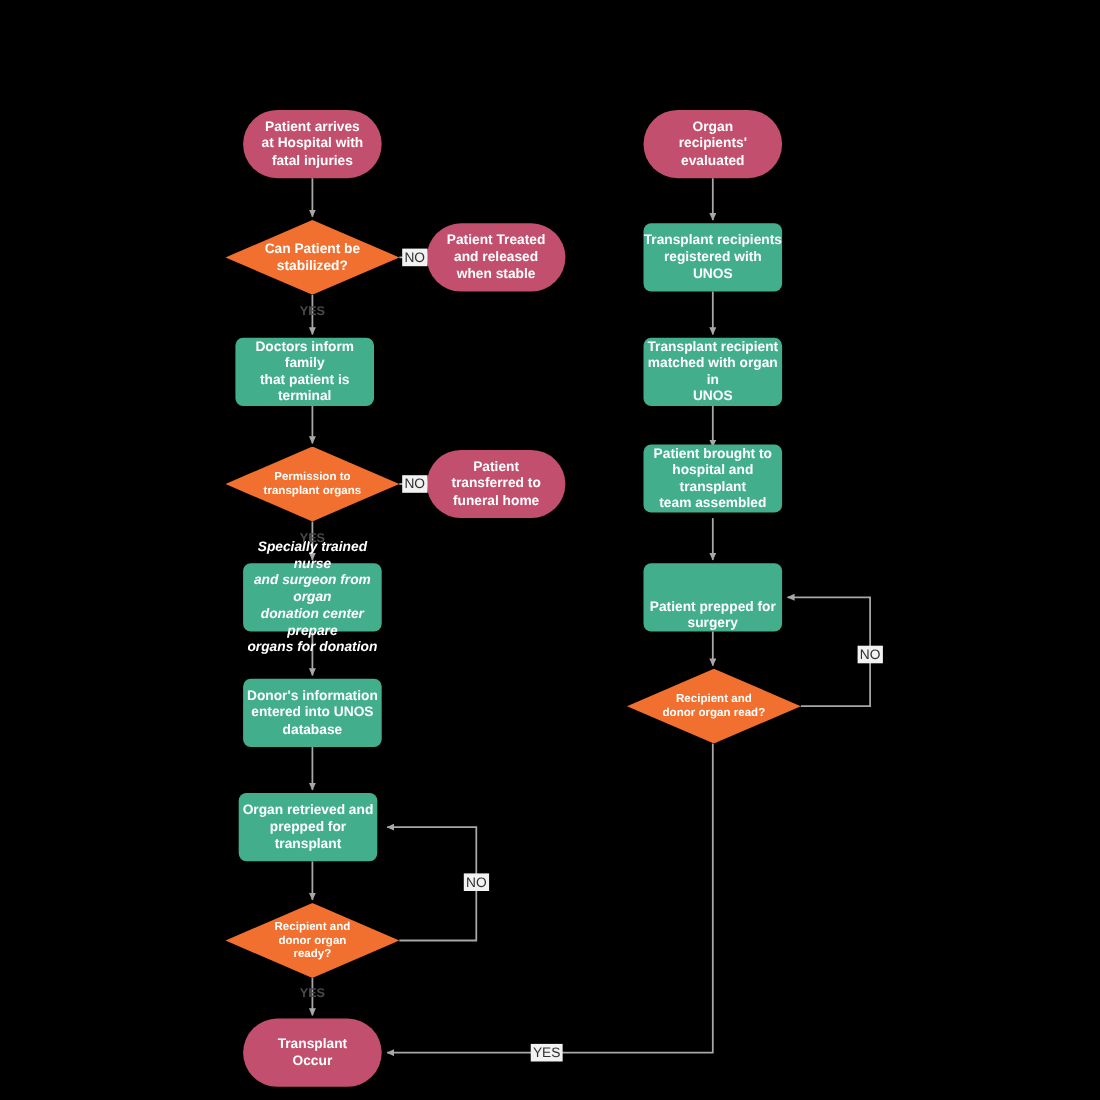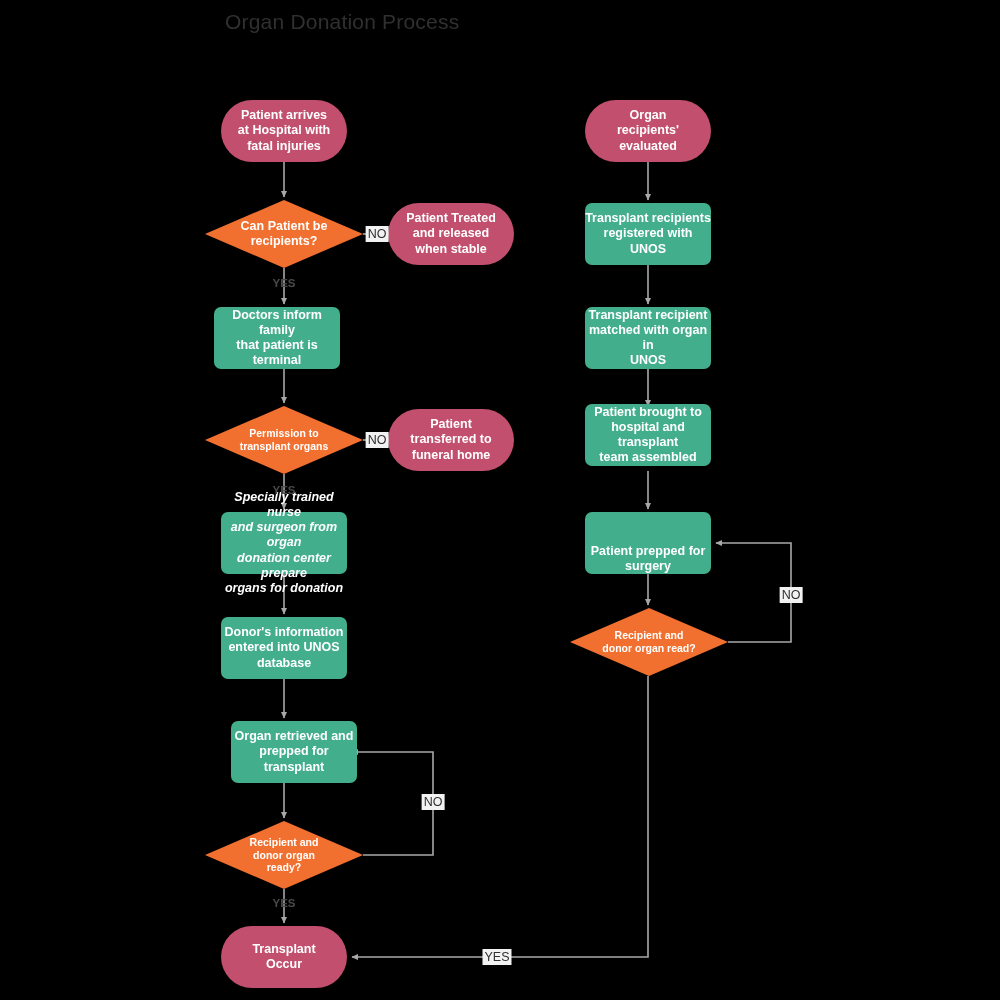--- a/index.html
+++ b/index.html
@@ -99,21 +99,20 @@
     color: #4a4a4a;
     font-weight: bold;
     font-size: 11.5px;
   }
 </style>
 </head>
 <body>
 
 <div id="canvas">
 
-  <div class="chart-title">Organ Donation Process</div>
 
   <svg id="edges" viewBox="0 0 1000 1000">
     <defs>
       <marker id="arrowhead" markerWidth="8" markerHeight="8" refX="6.4" refY="3.2" orient="auto" markerUnits="userSpaceOnUse">
         <path d="M0,0 L7,3.2 L0,6.4 z" fill="#a8a8a8"></path>
       </marker>
     </defs>
     <g id="edge-paths">
         <path d="M284,162 L284,197" fill="none" stroke="#a8a8a8" stroke-width="1.6" marker-end="url(#arrowhead)"></path>
         <path d="M363,234 L386,234" fill="none" stroke="#a8a8a8" stroke-width="1.6" marker-end="url(#arrowhead)"></path>
@@ -134,39 +133,39 @@
         <path d="M728,642 L791,642 L791,543 L716,543" fill="none" stroke="#a8a8a8" stroke-width="1.6" marker-end="url(#arrowhead)"></path>
         <path d="M648,676 L648,957 L352,957" fill="none" stroke="#a8a8a8" stroke-width="1.6" marker-end="url(#arrowhead)"></path>
       </g>
   </svg>
 
   <div id="node-layer">
       <div class="node terminal" style="left: 221px; top: 100px; width: 126px; height: 62px; align-items: center;"><div style="white-space: pre-line;">Patient arrives
 at Hospital with
 fatal injuries</div></div>
       <div class="node decision" style="left: 205px; top: 200px; width: 158px; height: 68px;"><div class="dmd"></div><div class="dlabel">Can Patient be
-recipients?</div></div>
+stabilized?</div></div>
       <div class="node terminal" style="left: 388px; top: 203px; width: 126px; height: 62px;"><div style="white-space: pre-line;">Patient Treated
 and released
 when stable</div></div>
       <div class="node process" style="left: 214px; top: 307px; width: 126px; height: 62px;"><div style="white-space: pre-line;">Doctors inform family
 that patient is terminal</div></div>
       <div class="node decision small" style="left: 205px; top: 406px; width: 158px; height: 68px;"><div class="dmd"></div><div class="dlabel">Permission to
 transplant organs</div></div>
       <div class="node terminal" style="left: 388px; top: 409px; width: 126px; height: 62px;"><div style="white-space: pre-line;">Patient
 transferred to
 funeral home</div></div>
       <div class="node process" style="left: 221px; top: 512px; width: 126px; height: 62px; font-style: italic;"><div style="white-space: pre-line;">Specially trained nurse
 and surgeon from organ
 donation center prepare
 organs for donation</div></div>
       <div class="node process" style="left: 221px; top: 617px; width: 126px; height: 62px;"><div style="white-space: pre-line;">Donor's information
 entered into UNOS
 database</div></div>
-      <div class="node process" style="left: 231px; top: 721px; width: 126px; height: 62px;"><div style="white-space: pre-line;">Organ retrieved and
+      <div class="node process" style="left: 217px; top: 721px; width: 126px; height: 62px;"><div style="white-space: pre-line;">Organ retrieved and
 prepped for transplant</div></div>
       <div class="node decision small" style="left: 205px; top: 821px; width: 158px; height: 68px;"><div class="dmd"></div><div class="dlabel">Recipient and
 donor organ
 ready?</div></div>
       <div class="node terminal" style="left: 221px; top: 926px; width: 126px; height: 62px;"><div style="white-space: pre-line;">Transplant
 Occur</div></div>
       <div class="node terminal" style="left: 585px; top: 100px; width: 126px; height: 62px;"><div style="white-space: pre-line;">Organ
 recipients'
 evaluated</div></div>
       <div class="node process" style="left: 585px; top: 203px; width: 126px; height: 62px;"><div style="white-space: pre-line;">Transplant recipients

